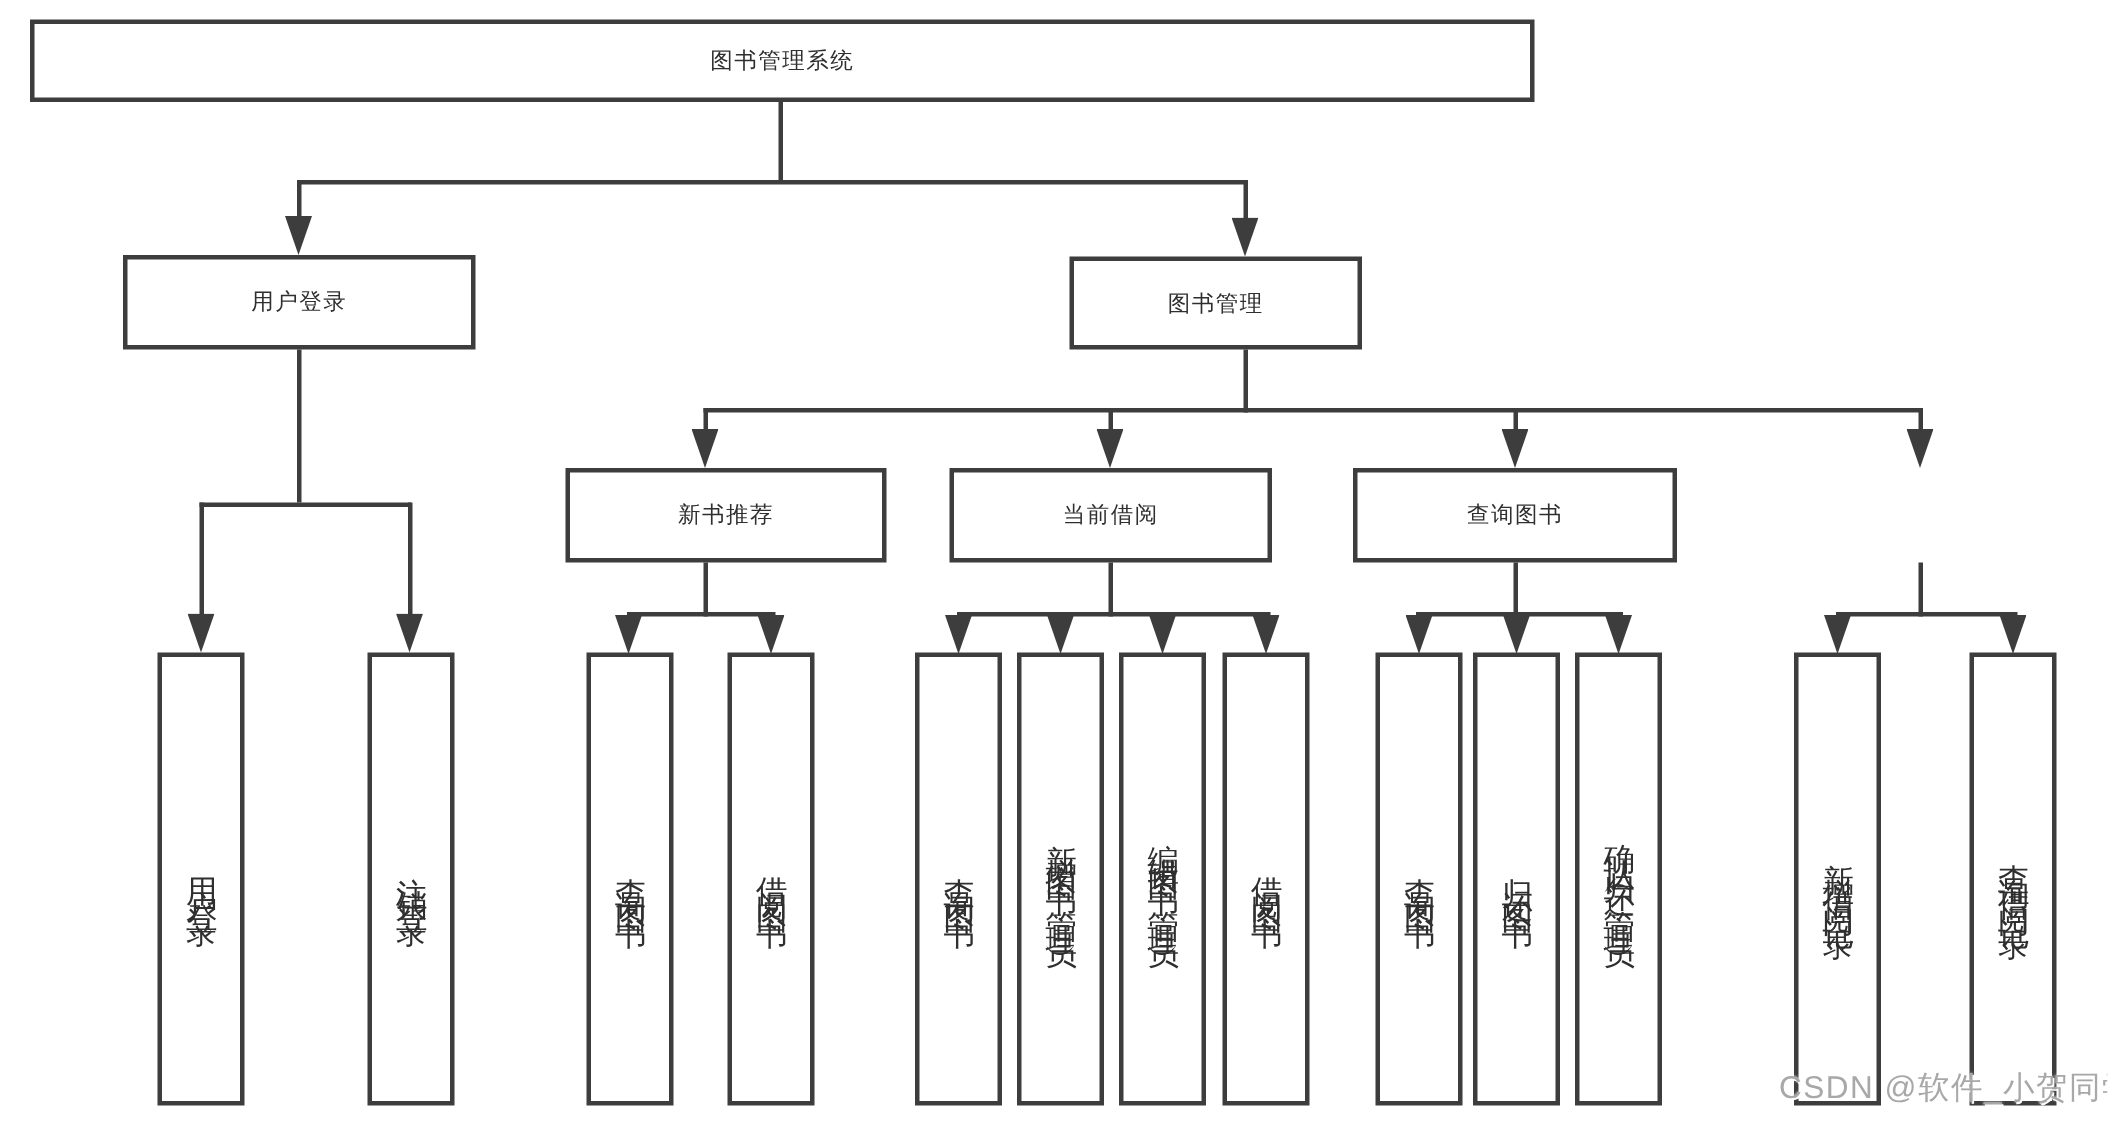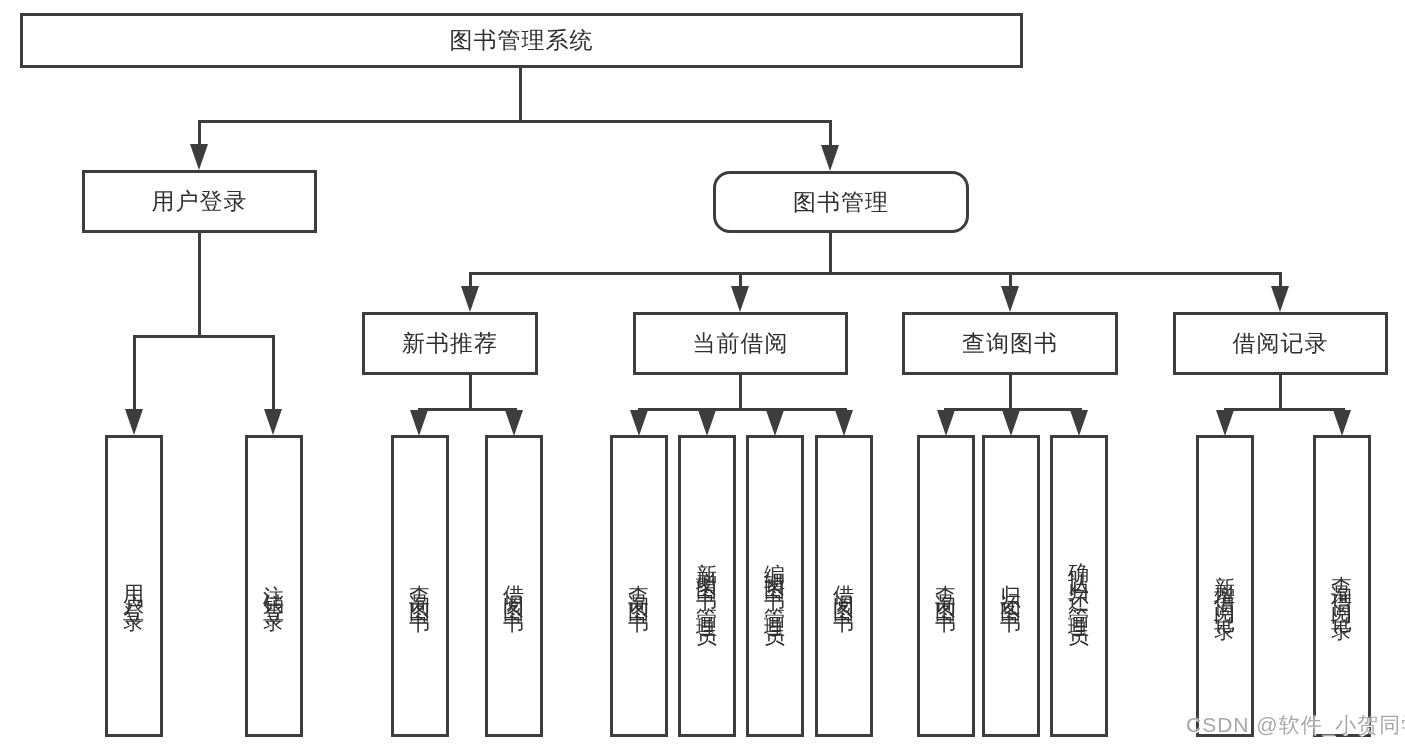--- a/index.html
+++ b/index.html
@@ -4,21 +4,21 @@
 <style>
   html,body{margin:0;padding:0;background:#fff;}
   #canvas{
     position:relative;width:1405px;height:747px;background:#ffffff;overflow:hidden;
     font-family:"Liberation Sans","DejaVu Sans",sans-serif;
   }
   .box{
     position:absolute;box-sizing:border-box;border:3px solid #3d3d3d;background:#ffffff;
     display:flex;align-items:center;justify-content:center;color:#2f2f2f;
   }
-  .hbox{font-size:23px;letter-spacing:1px;white-space:nowrap;}
+  .hbox{font-size:15px;letter-spacing:1px;white-space:nowrap;}
   .vtext{
     writing-mode:vertical-rl;text-orientation:mixed;
     font-size:21px;letter-spacing:9px;line-height:1;white-space:nowrap;
   }
   .vline{position:absolute;width:3px;background:#3d3d3d;}
   .hline{position:absolute;height:3px;background:#3d3d3d;}
   .arrow{
     position:absolute;width:18px;height:26px;background:#3d3d3d;
     clip-path:polygon(0 0,100% 0,50% 100%);
   }
@@ -33,35 +33,32 @@
 <div id="canvas">
 
   <div class="box hbox" style="left:20px;top:13px;width:1003px;height:55px;">
     <span>图书管理系统</span>
   </div>
 
   <div class="box hbox" style="left:82px;top:170px;width:235px;height:63px;">
     <span>用户登录</span>
   </div>
 
-  <div class="box hbox" style="left:713px;top:171px;width:256px;height:62px;border-radius:17px;">
+  <div class="box hbox" style="left:713px;top:171px;width:195px;height:62px;">
     <span>图书管理</span>
   </div>
 
-  <div class="box hbox" style="left:362px;top:312px;width:176px;height:63px;">
+  <div class="box hbox" style="left:377px;top:312px;width:214px;height:63px;">
     <span>新书推荐</span>
   </div>
   <div class="box hbox" style="left:633px;top:312px;width:215px;height:63px;">
     <span>当前借阅</span>
   </div>
   <div class="box hbox" style="left:902px;top:312px;width:216px;height:63px;">
     <span>查询图书</span>
-  </div>
-  <div class="box hbox" style="left:1173px;top:312px;width:215px;height:63px;">
-    <span>借阅记录</span>
   </div>
 
   <div class="box" style="left:105px;top:435px;width:58px;height:302px;">
     <span class="vtext">用户登录</span>
   </div>
   <div class="box" style="left:245px;top:435px;width:58px;height:302px;">
     <span class="vtext">注销登录</span>
   </div>
 
   <div class="box" style="left:391px;top:435px;width:58px;height:302px;">

